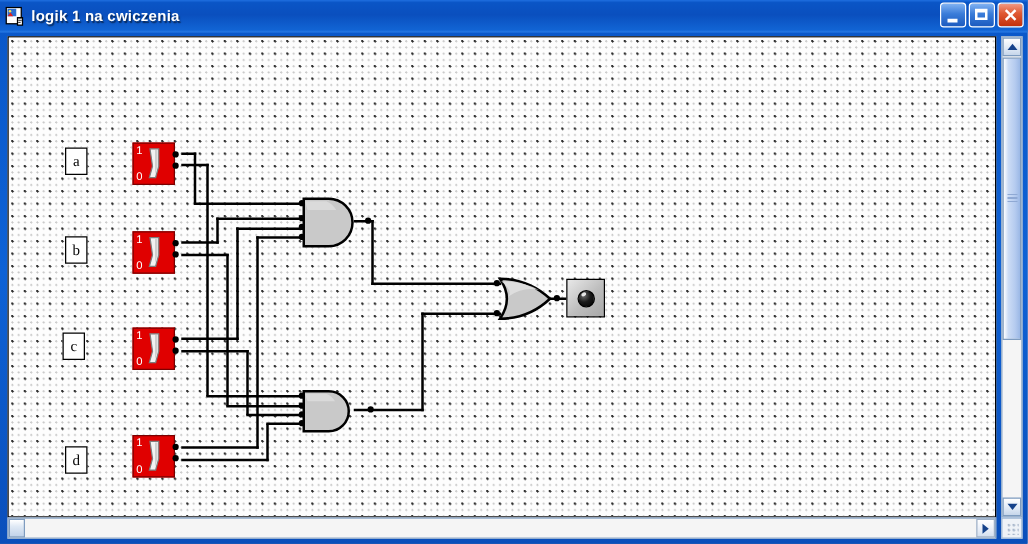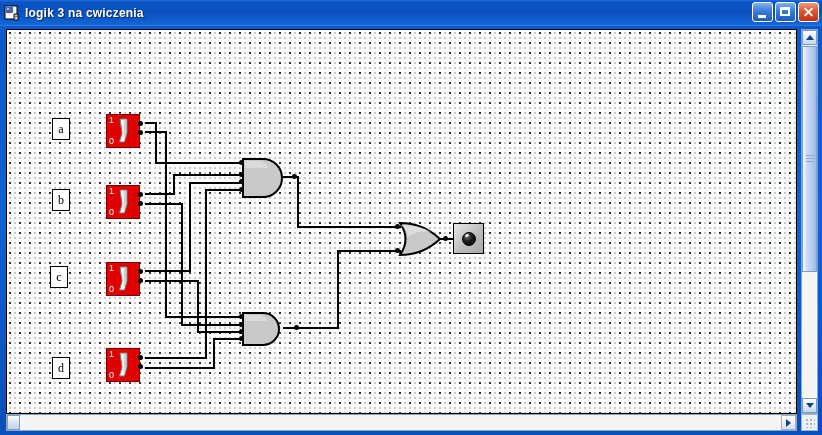--- a/index.html
+++ b/index.html
@@ -161,21 +161,21 @@
     <div id="app-icon">
       <svg width="16" height="16" viewBox="0 0 16 16">
         <rect x="1" y="1" width="12" height="13" fill="#ffffff" stroke="#000000" stroke-width="1"></rect>
         <rect x="2" y="2" width="7" height="6" fill="#2d6fd0"></rect>
         <circle cx="4" cy="4" r="1" fill="#ffe14d"></circle>
         <path d="M2 8 L4.5 5 L6.5 8 Z" fill="#e02020"></path>
         <path d="M10 9 L14 9 L14 15 L10 15 Z" fill="#ffffff" stroke="#000" stroke-width="1"></path>
         <path d="M10.5 10 L13.5 10 M10.5 11.5 L13.5 11.5 M10.5 13 L12.5 13" stroke="#444" stroke-width=".8"></path>
       </svg>
     </div>
-    <span id="title-text">logik 3 na cwiczenia</span>
+    <span id="title-text">logik 1 na cwiczenia</span>
 
     <div id="win-buttons">
       <div class="wbtn min">
         <span class="g"></span>
       </div>
       <div class="wbtn max">
         <span class="g"></span>
       </div>
       <div class="wbtn close">
         <span class="g g1"></span>

